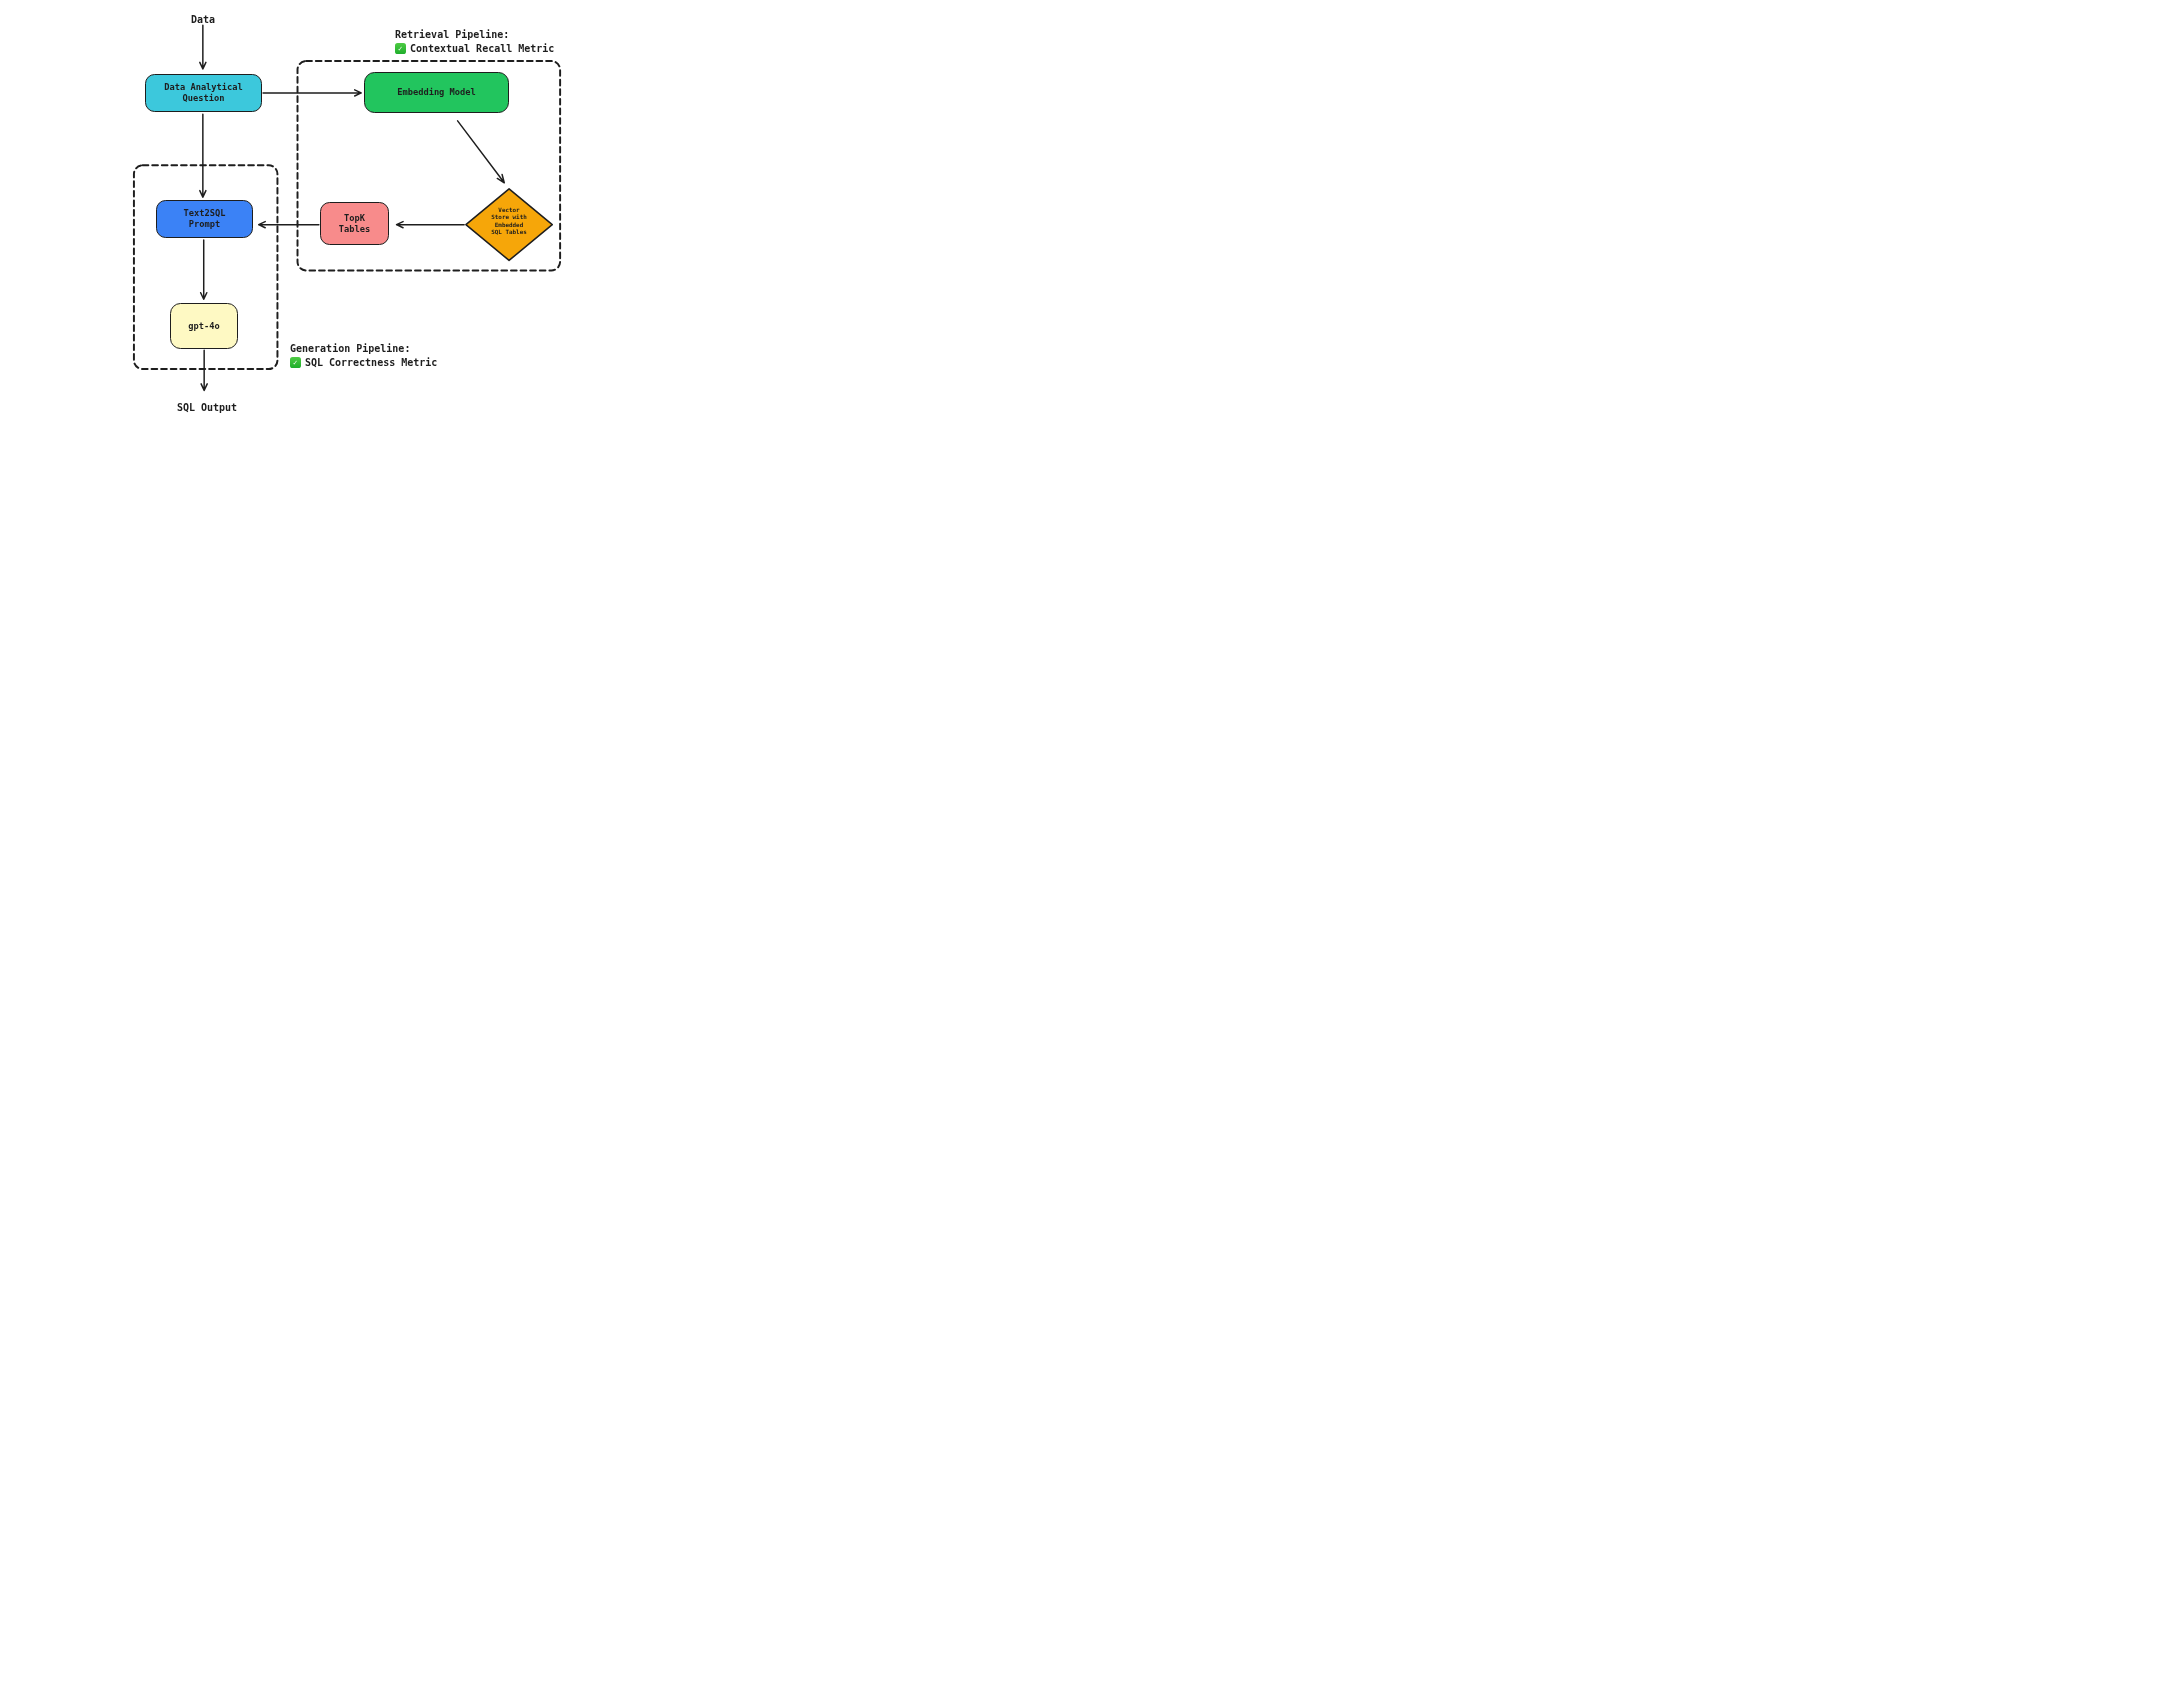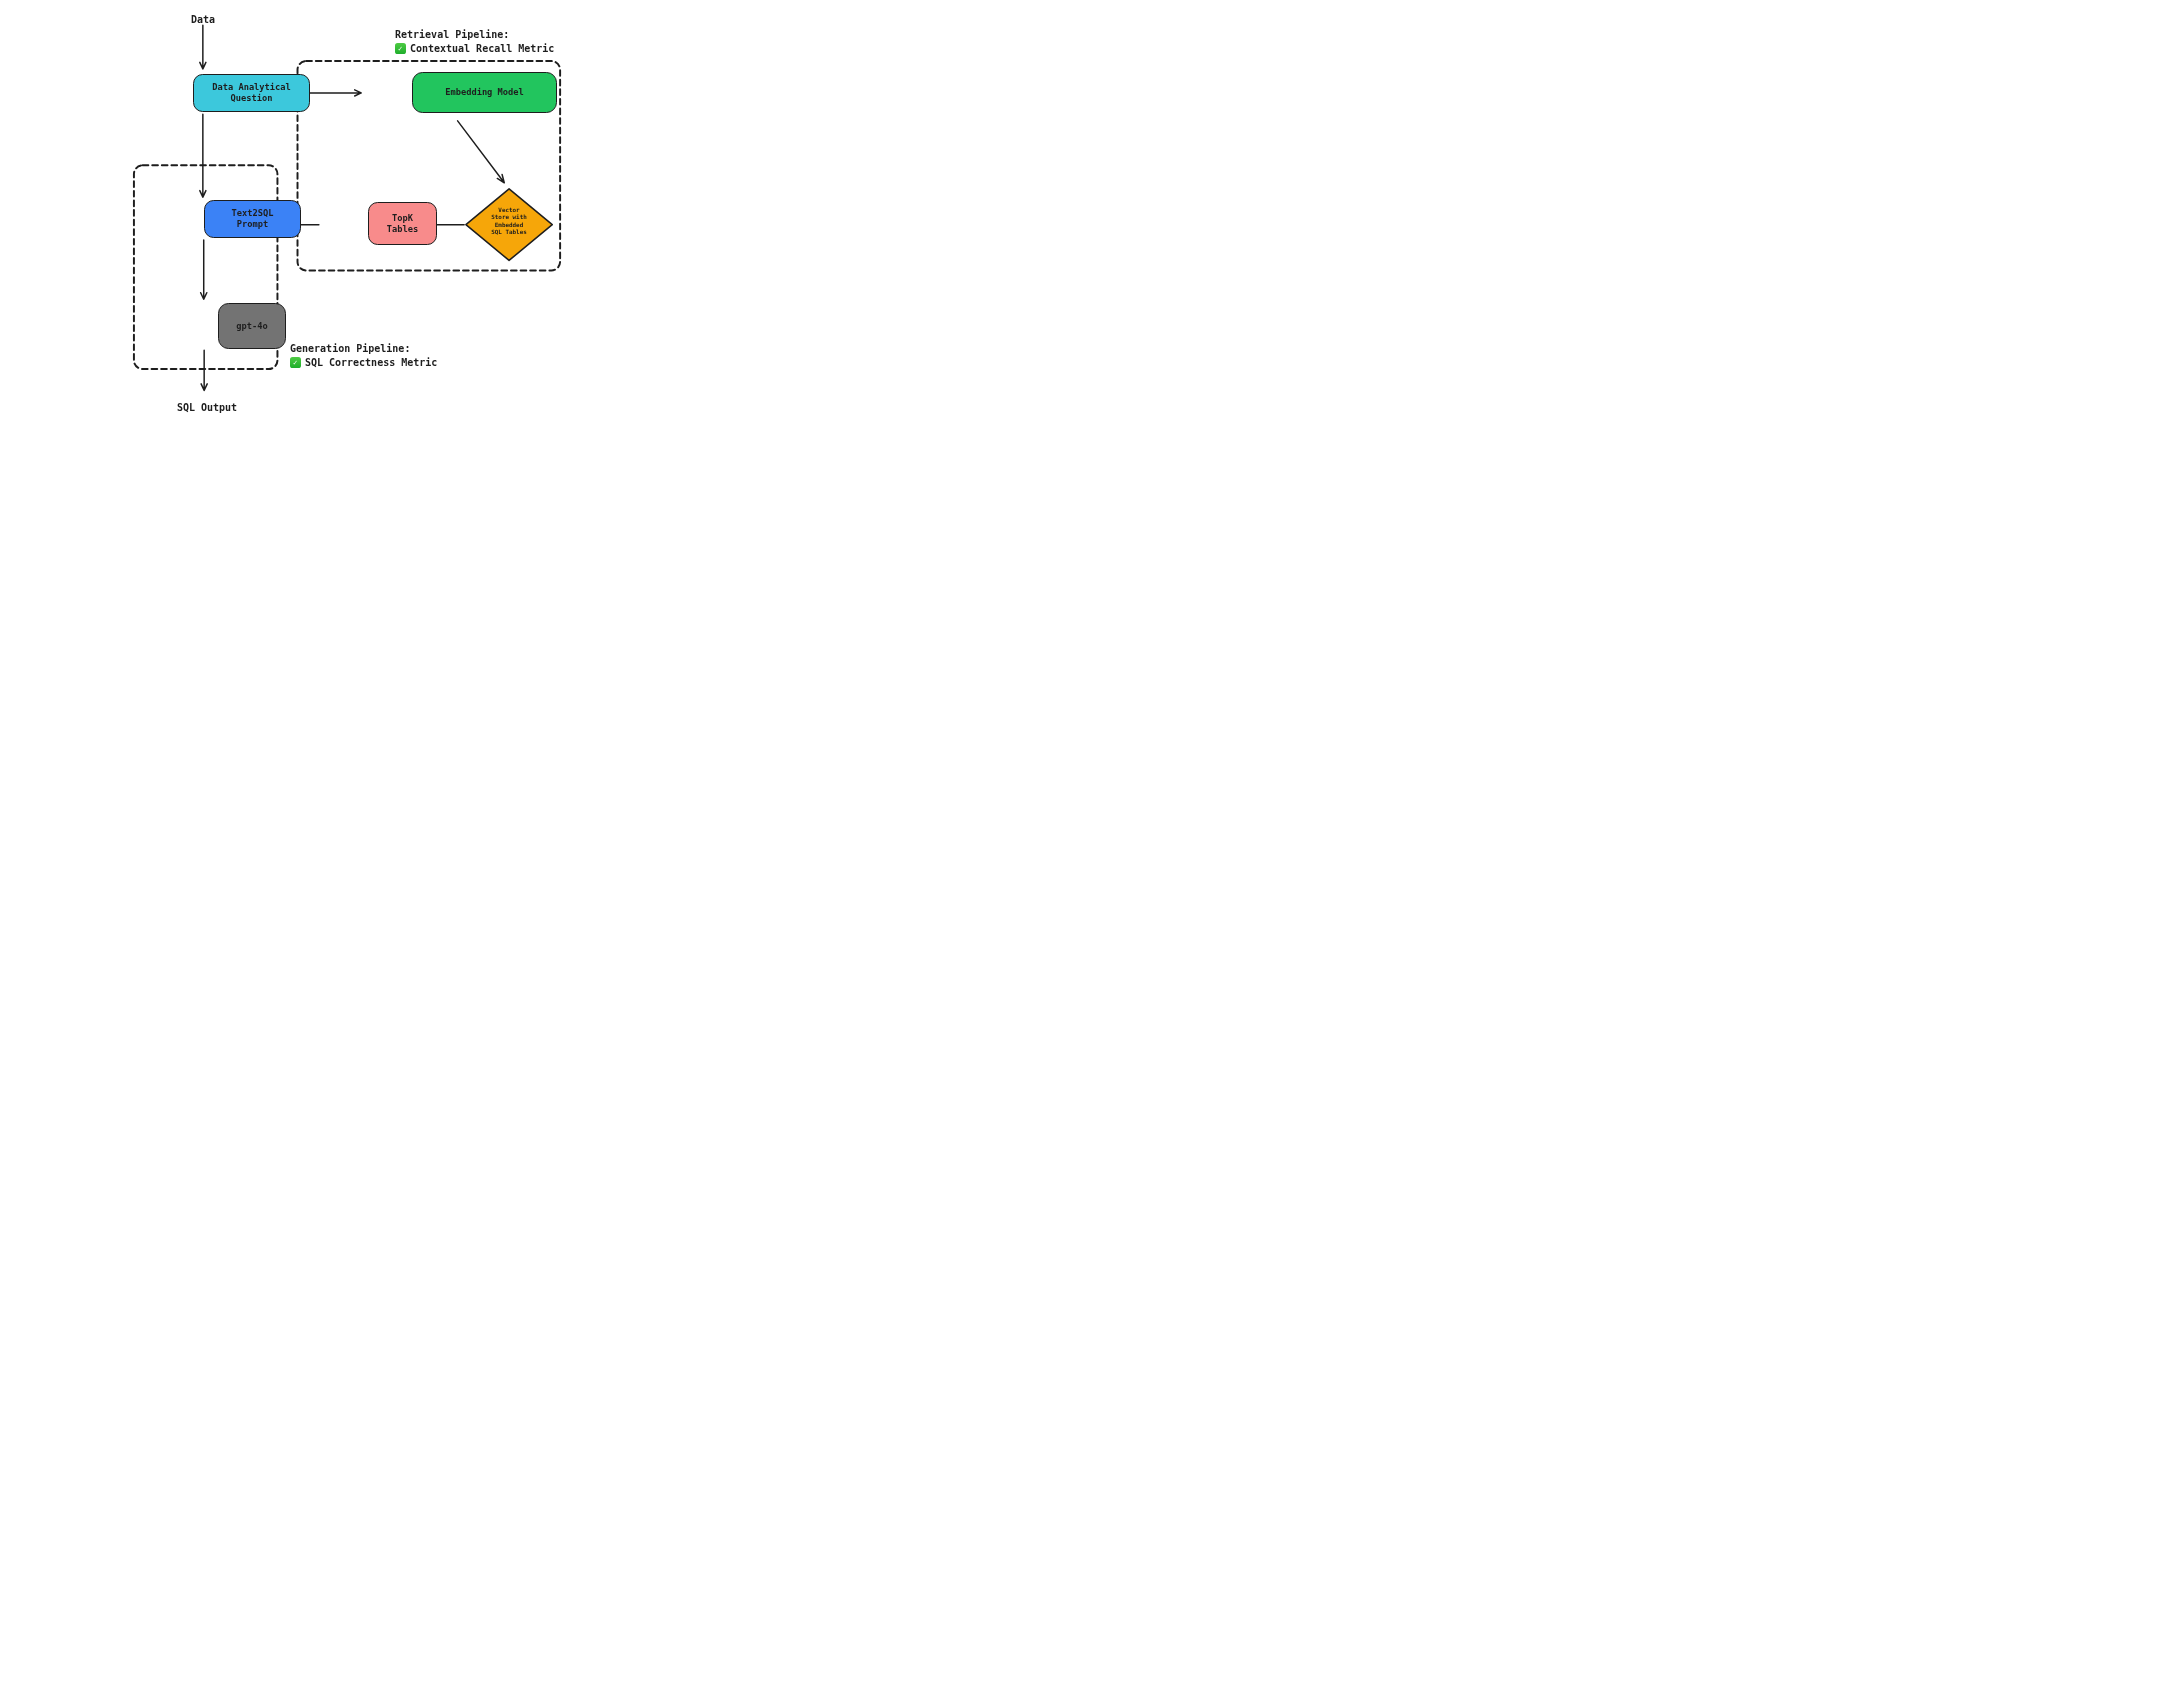--- a/index.html
+++ b/index.html
@@ -23,21 +23,20 @@
     height: 424px;
   }
   .node {
     position: absolute;
     box-sizing: border-box;
     border: 1.3px solid #1e1e1e;
     display: flex;
     align-items: center;
     justify-content: center;
     text-align: center;
-    margin-left: 48px;
   }
   .node .lbl {
     font-weight: bold;
     font-size: 8.7px;
     line-height: 11px;
     white-space: pre-line;
   }
   .free-label {
     position: absolute;
     transform: translate(-50%, -50%);
@@ -139,21 +138,21 @@
   <div class="node" style="left: 156px; top: 200px; width: 97px; height: 38px; border-radius: 9.6px; background-color: #3b82f6;">
     <span class="lbl">Text2SQL
 Prompt</span>
   </div>
 
   <div class="node" style="left: 320px; top: 202px; width: 69px; height: 43px; border-radius: 9.6px; background-color: rgb(248, 139, 139);">
     <span class="lbl">TopK
 Tables</span>
   </div>
 
-  <div class="node" style="left: 170px; top: 303px; width: 68px; height: 46px; border-radius: 10.5px; background-color: #737373;">
+  <div class="node" style="left: 170px; top: 303px; width: 68px; height: 46px; border-radius: 10.5px; background-color: #fef9c3;">
     <span class="lbl">gpt-4o</span>
   </div>
 
   <div class="diamond-label">Vector
 Store with
 Embedded
 SQL Tables</div>
 
 </div>
 

